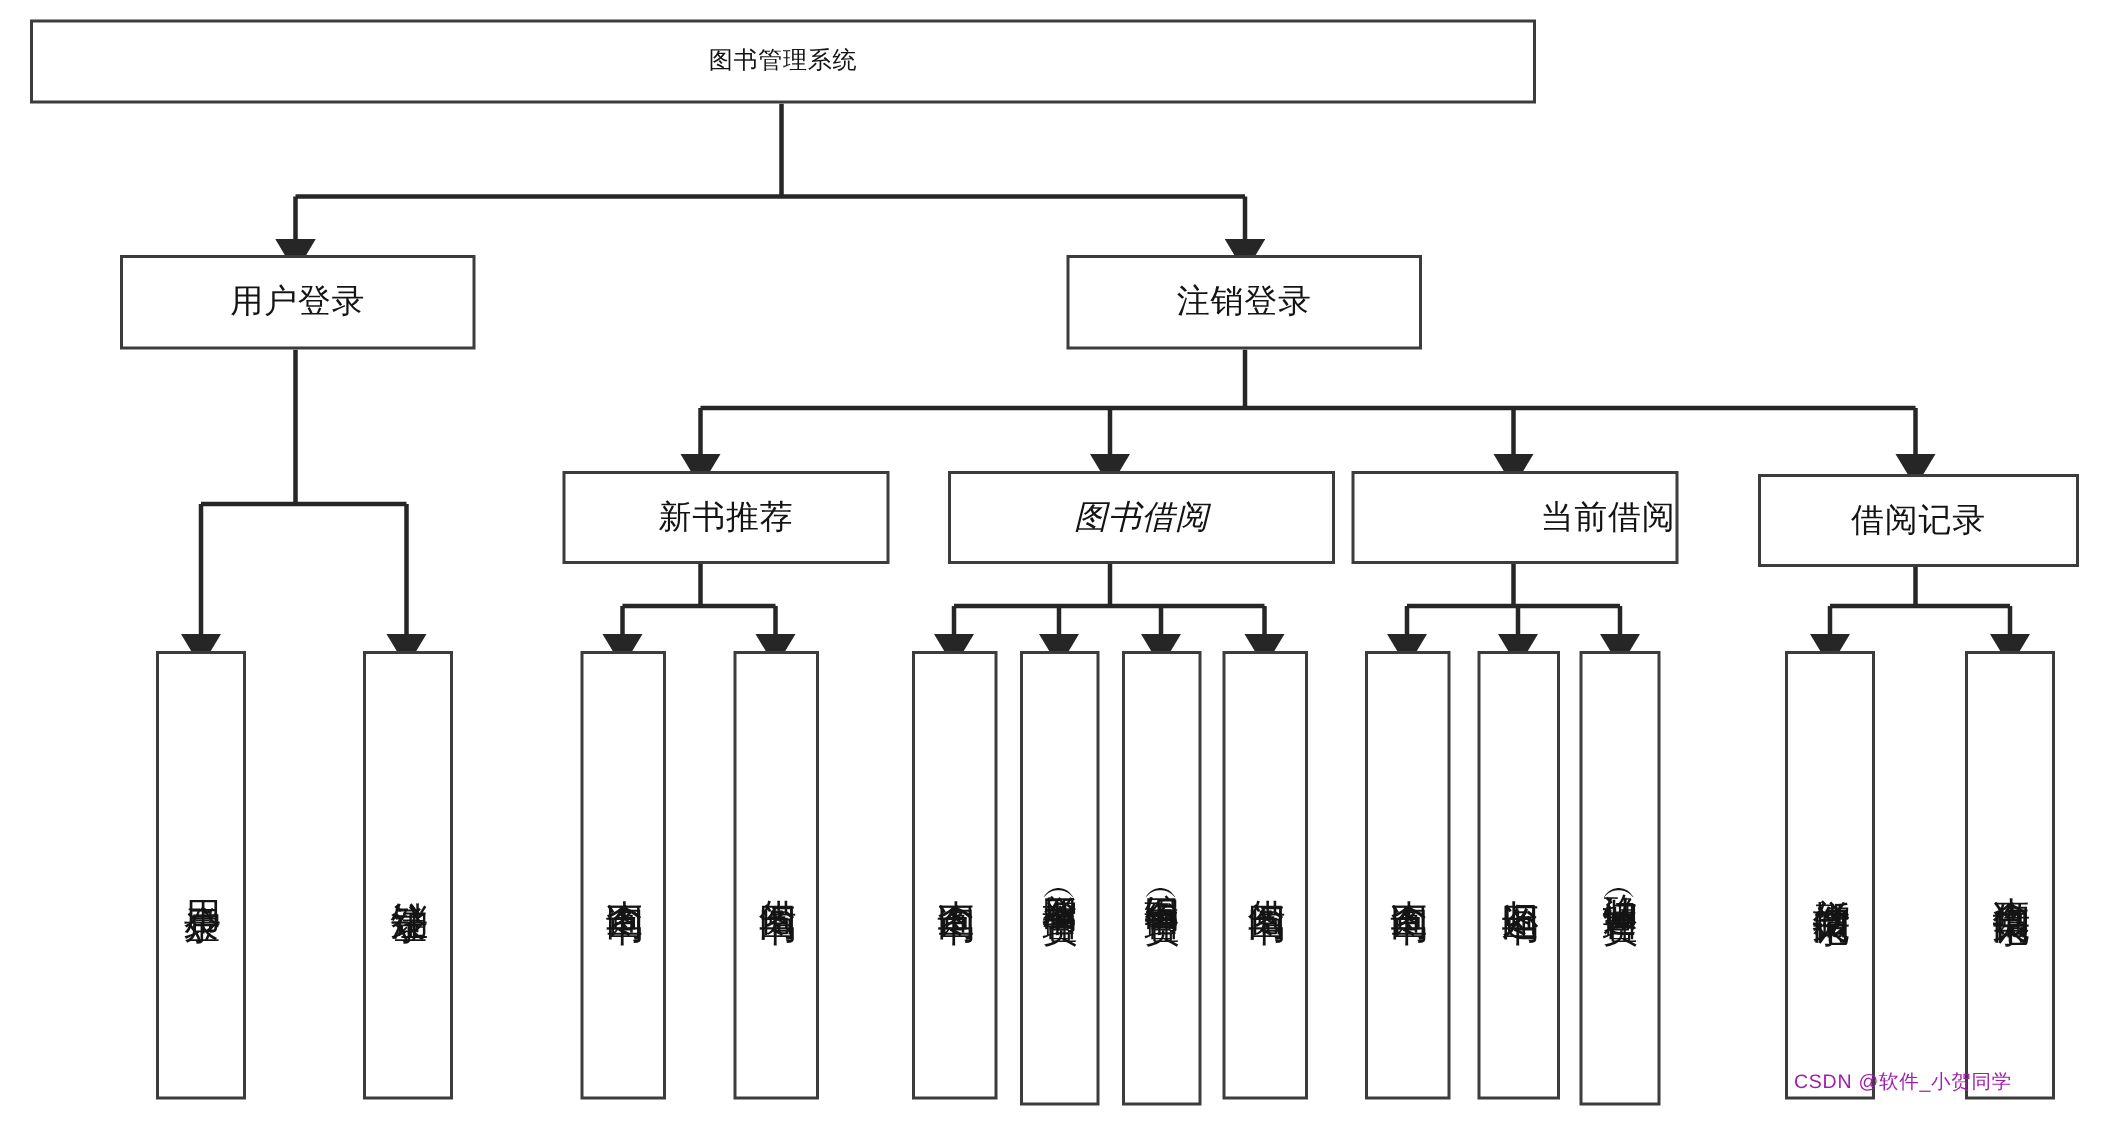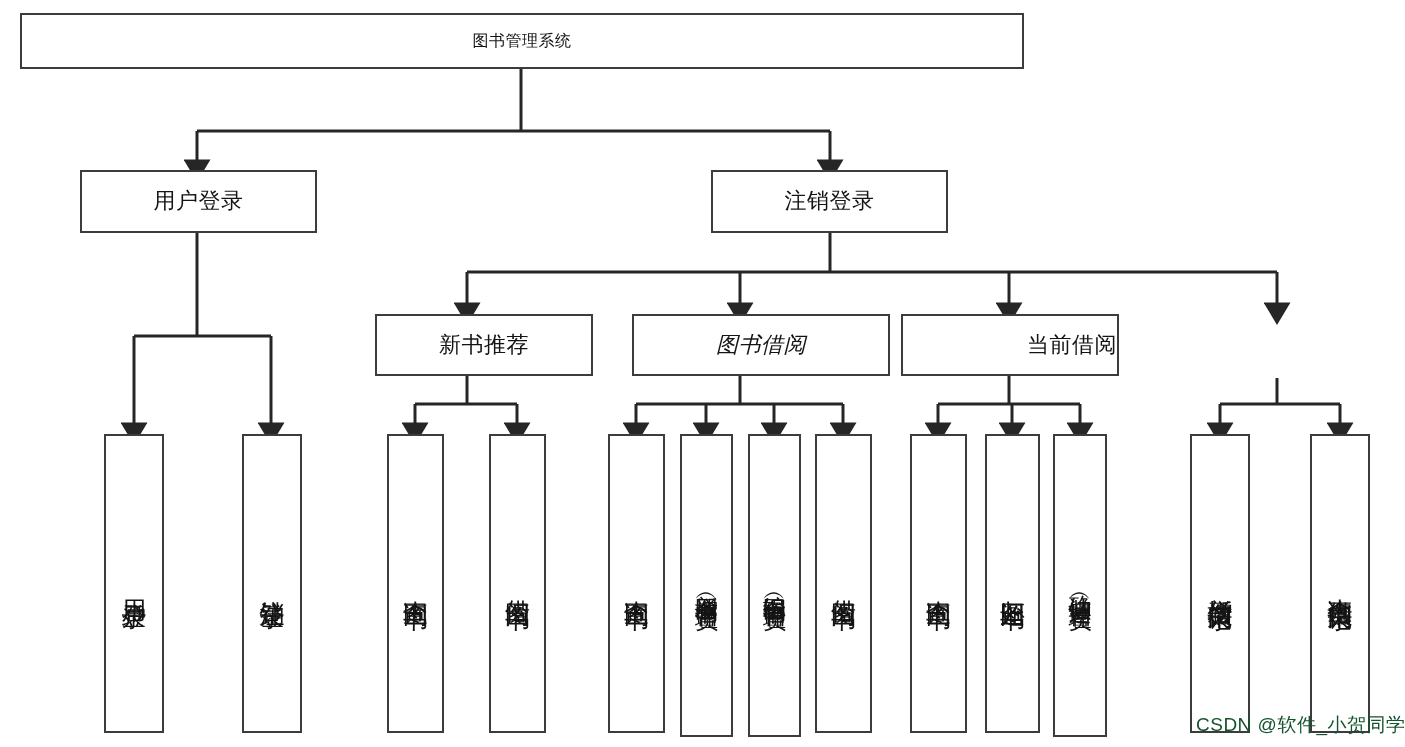--- a/index.html
+++ b/index.html
@@ -49,22 +49,22 @@
   .leaf .node-label {
     writing-mode: vertical-rl;
     text-orientation: upright;
     font-size: 25px;
     letter-spacing: 2px;
     line-height: 1;
   }
   .leaf.narrow .node-label { font-size: 23px; }
   .watermark {
     position: absolute;
-    font-size: 19px;
-    color: #14532d;
+    font-size: 13px;
+    color: #a21caf;
     white-space: nowrap;
     letter-spacing: 0.5px;
   }
 </style>
 </head>
 <body>
 
 <div id="canvas">
 
   <svg id="wires" viewBox="0 0 1405 747" xmlns="http://www.w3.org/2000/svg">
@@ -130,20 +130,23 @@
 
   <div class="node horiz" style="left:360px; top:314px; width:218px; height:62px;margin-left:15px;">
     <span class="node-label">新书推荐</span>
   </div>
   <div class="node horiz" style="left:632px; top:314px; width:258px; height:62px;font-style:italic;">
     <span class="node-label">图书借阅</span>
   </div>
   <div class="node horiz" style="left:901px; top:314px; width:218px; height:62px;justify-content:flex-end;">
     <span class="node-label">当前借阅</span>
   </div>
+  <div class="node horiz" style="left:1172px; top:316px; width:214px; height:62px;">
+    <span class="node-label">借阅记录</span>
+  </div>
 
   <div class="node leaf" style="left:104px; top:434px; width:60px; height:299px;">
     <span class="node-label">用户登录</span>
   </div>
   <div class="node leaf" style="left:242px; top:434px; width:60px; height:299px;">
     <span class="node-label">注销登录</span>
   </div>
 
   <div class="node leaf" style="left:387px; top:434px; width:57px; height:299px;">
     <span class="node-label">查询图书</span>

